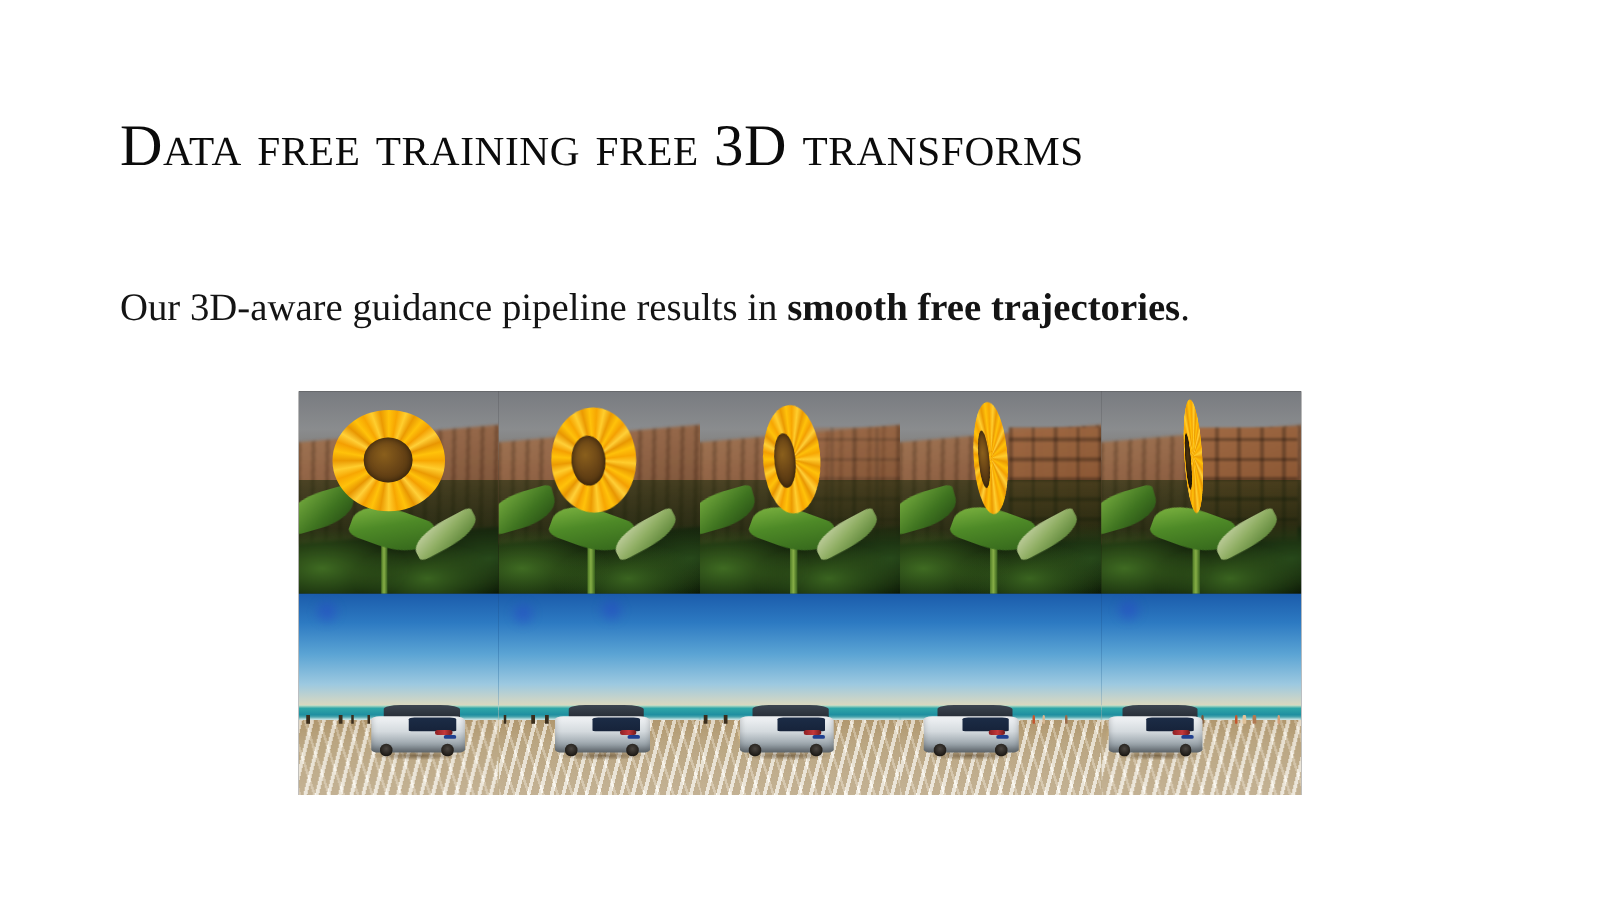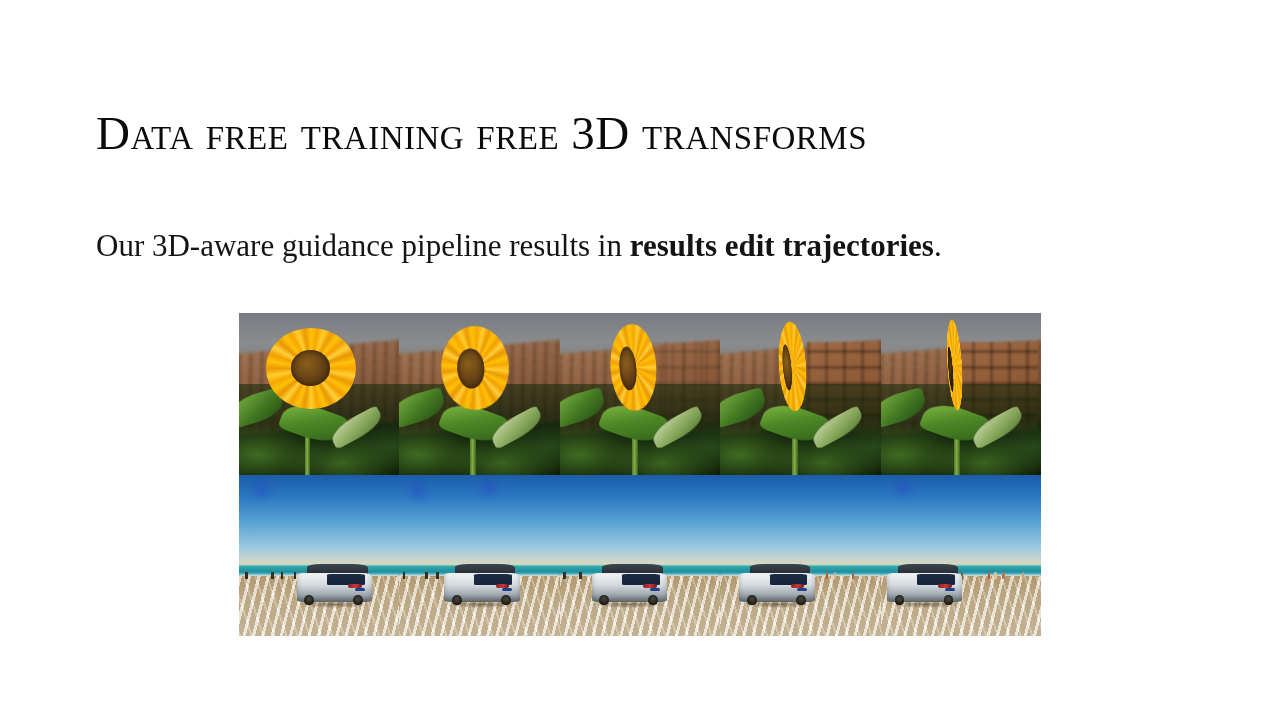--- a/index.html
+++ b/index.html
@@ -12,21 +12,21 @@
     background: #ffffff;
     font-family: "Liberation Serif", "DejaVu Serif", serif;
     overflow: hidden;
     position: relative;
   }
 
   
   .slide-title {
     position: absolute;
     left: 96px;
-    top: 78px;
+    top: 62px;
     font-family: "Liberation Serif", "DejaVu Serif", serif;
     font-variant: small-caps;
     font-weight: 400;
     font-size: 47px;
     letter-spacing: 0.5px;
     color: #0b0b0b;
     white-space: nowrap;
     line-height: 1.05;
   }
 
@@ -351,21 +351,21 @@
   .beach.b3 .car { left: 20%; }
   .beach.b4 .car { left: 12%; }
   .beach.b5 .car { left: 4%; }
 </style>
 </head>
 <body>
 
 <h1 class="slide-title">Data free training free 3D transforms</h1>
 
 <p class="slide-subtitle">
-  <span>Our 3D-aware guidance pipeline results in </span><span class="strong">results edit trajectories</span><span>.</span>
+  <span>Our 3D-aware guidance pipeline results in </span><span class="strong">smooth free trajectories</span><span>.</span>
 </p>
 
 <div class="result-grid">
 
   <div class="frame sun f1">
     <div class="sky"></div>
     <div class="wall"></div>
     <div class="wall-right"></div>
     <div class="foliage"></div>
     <div class="stem"></div>

